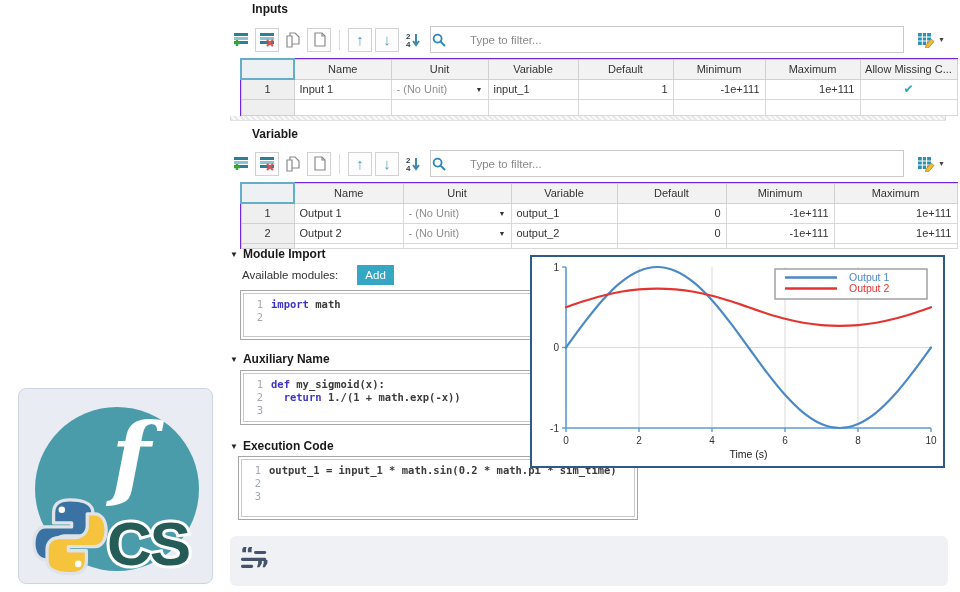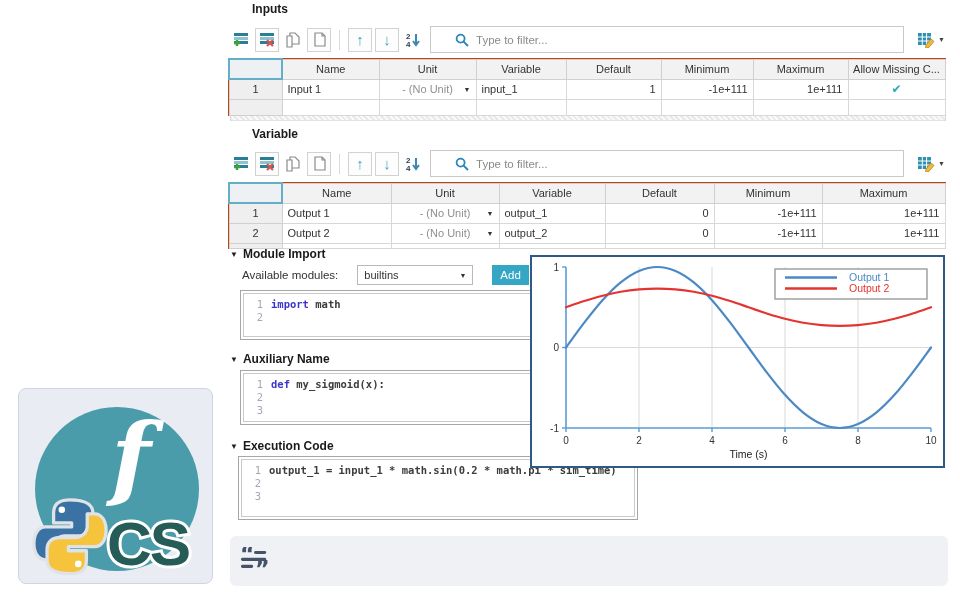--- a/index.html
+++ b/index.html
@@ -15,32 +15,32 @@
   .sec-title{position:absolute;left:2px;font-size:12px;font-weight:bold;color:#1a1a1a;padding-left:22px;}
   .fold-header{position:absolute;left:2px;font-size:12px;font-weight:bold;color:#1a1a1a;display:flex;align-items:center;gap:5px;}
   .fold-caret{font-size:8px;color:#222;}
 
   
   .toolbar{position:absolute;left:2px;width:716px;height:29px;display:flex;align-items:center;gap:3px;}
   .tbtn{height:24px;min-width:22px;display:flex;align-items:center;justify-content:center;background:transparent;border:none;padding:0 1px;cursor:pointer;}
   .tbtn.boxed{border:1px solid #d2d2d2;background:#fdfdfd;width:24px;}
   .tsep{width:1px;height:20px;background:#dcdcdc;margin:0 5px;}
   .arrow-glyph{color:#56a3c3;font-size:15px;font-weight:bold;line-height:1;}
-  .searchbox{flex:1;height:27px;border:1px solid #c9c9c9;background:#fff;display:flex;align-items:center;gap:7px;padding:0 24px;margin-left:3px;margin-right:9px;}
+  .searchbox{flex:1;height:27px;border:1px solid #c9c9c9;background:#fff;display:flex;align-items:center;gap:24px;padding:0 1px;margin-left:3px;margin-right:9px;}
   .searchbox .ph{color:#8a8a8a;font-size:11.5px;}
   .settings-btn{display:flex;align-items:center;gap:3px;}
   .settings-caret{font-size:7px;color:#444;}
 
   
-  .grid-table{position:absolute;left:0;width:716px;border-collapse:collapse;table-layout:fixed;font-size:11px;background:#c2410c;}
+  .grid-table{position:absolute;left:12px;width:716px;border-collapse:collapse;table-layout:fixed;font-size:11px;background:#6d28d9;}
   .grid-table th{background:#f2f2f2;border:1px solid #d0d0d0;height:20px;font-weight:normal;color:#333;padding:0 4px;overflow:hidden;white-space:nowrap;}
   .grid-table th.corner{background:#eef1f4;border:2px solid #64aec8;}
   .grid-table td{border:1px solid #d8d8d8;height:20px;padding:0 5px;overflow:hidden;white-space:nowrap;background:#fff;}
   .grid-table td.rownum{background:#efefef;text-align:center;border-color:#d0d0d0;color:#333;}
-  .grid-table td.unit{color:#8f8f8f;position:relative;text-align:center;}
+  .grid-table td.unit{color:#8f8f8f;position:relative;}
   .unit-caret{position:absolute;right:5px;top:6px;font-size:7px;color:#333;}
   .grid-table td.num{text-align:right;}
   .grid-table td.checkcell{text-align:center;color:#2aa9b8;font-weight:bold;font-size:12px;}
   .grid-table tr.empty td{height:16px;}
   .hatch{position:absolute;left:2px;width:716px;height:5px;background:repeating-linear-gradient(45deg,#e9e9e9 0 2px,#fafafa 2px 4px);border-left:1px solid #d8d8d8;border-right:1px solid #d8d8d8;border-bottom:1px solid #e2e2e2;}
 
   
   #mi-controls{position:absolute;left:14px;display:flex;align-items:center;gap:8px;height:20px;font-size:11.5px;}
   .mod-select{width:116px;height:20px;border:1px solid #b9b9b9;background:#fff;display:flex;align-items:center;justify-content:space-between;padding:0 6px;font-size:11px;cursor:pointer;}
   .sel-caret{font-size:7px;color:#333;}
@@ -300,41 +300,37 @@
       </tr>
     </tbody>
       </table>
 
     <div class="fold-header" style="top:247px;">
       <span class="fold-caret">▼</span>
       <span>Module Import</span>
     </div>
     <div id="mi-controls" style="top:265px;gap:19px;">
       <span>Available modules:</span>
-      <div class="mod-select">
-        <span>builtins</span>
-        <span class="sel-caret">▼</span>
-      </div>
       <button class="add-btn">Add</button>
     </div>
     <div class="editor" style="left:12px;top:290px;width:398px;height:50px;">
       <div class="editor-inner">
           <div class="code-line"><span class="ln">1</span><span class="ct"><span class="kw">import</span><span> math</span></span></div>
           <div class="code-line"><span class="ln">2</span><span class="ct"></span></div>
         </div>
     </div>
 
     <div class="fold-header" style="top:352px;">
       <span class="fold-caret">▼</span>
       <span>Auxiliary Name</span>
     </div>
     <div class="editor" style="left:12px;top:370px;width:398px;height:55px;">
       <div class="editor-inner">
           <div class="code-line"><span class="ln">1</span><span class="ct"><span class="kw">def</span><span> my_sigmoid(x):</span></span></div>
-          <div class="code-line"><span class="ln">2</span></div>
+          <div class="code-line"><span class="ln">2</span><span class="ct"><span>  </span><span class="kw">return</span><span> 1./(1 + math.exp(-x))</span></span></div>
           <div class="code-line"><span class="ln">3</span><span class="ct"></span></div>
         </div>
     </div>
 
     <div class="fold-header" style="top:439px;">
       <span class="fold-caret">▼</span>
       <span>Execution Code</span>
     </div>
     <div class="editor" style="left:10px;top:456px;width:400px;height:64px;">
       <div class="editor-inner">

